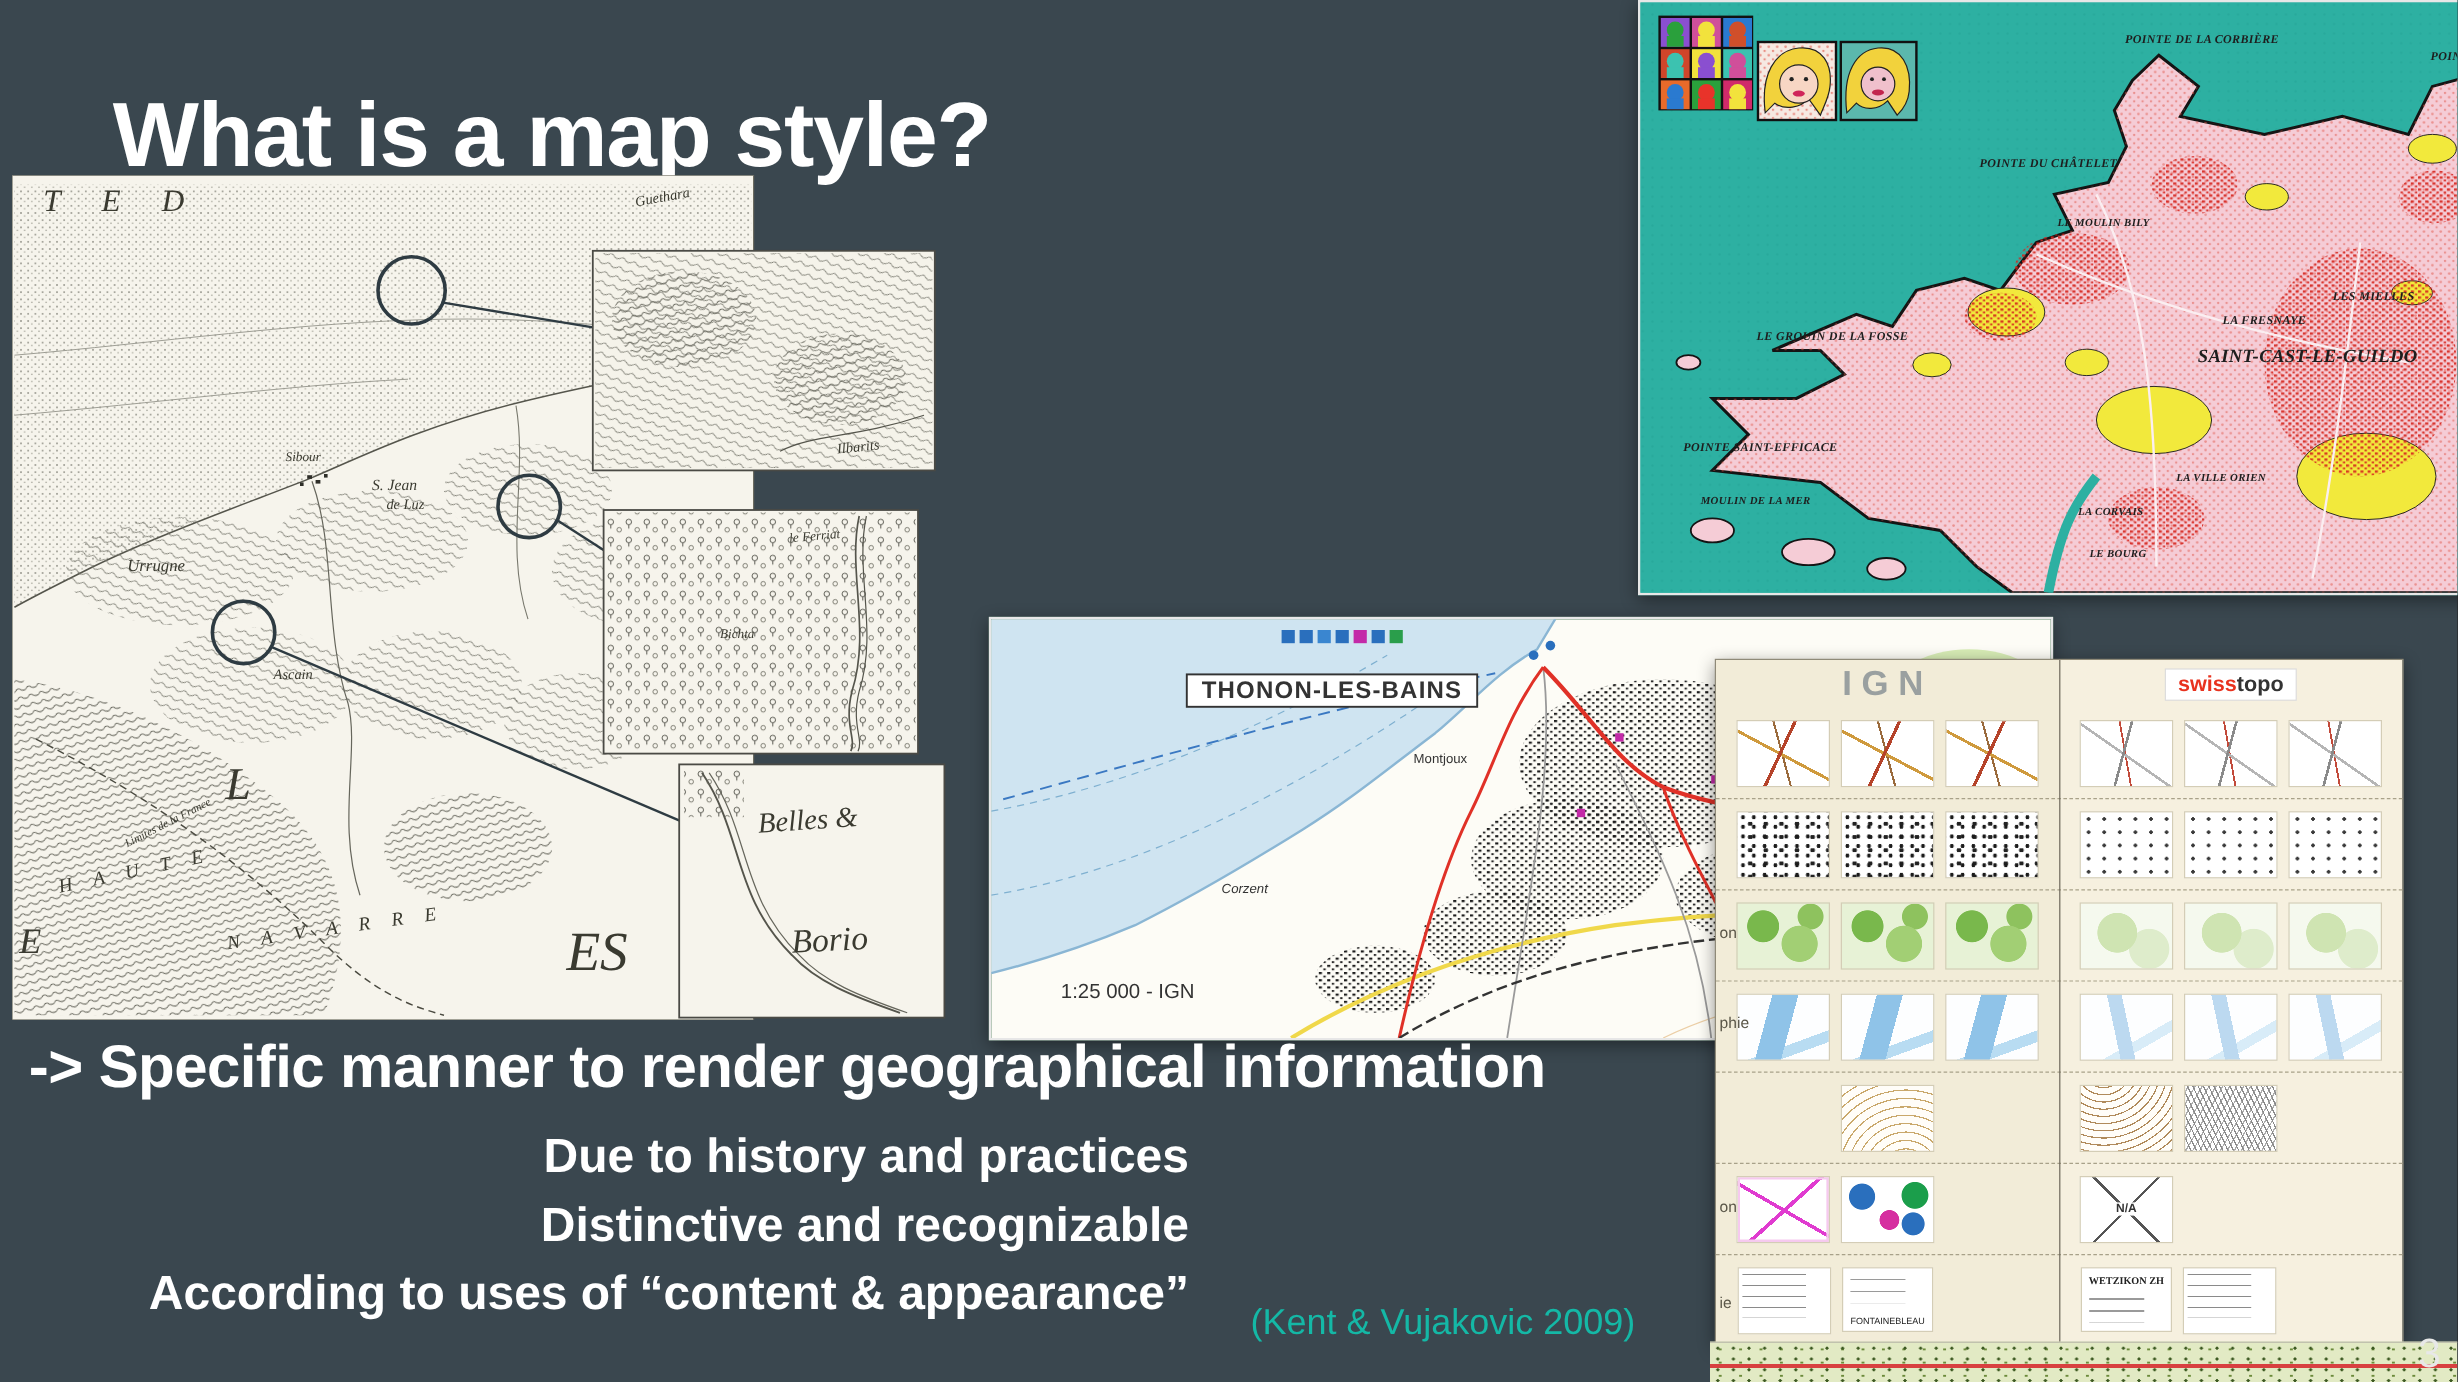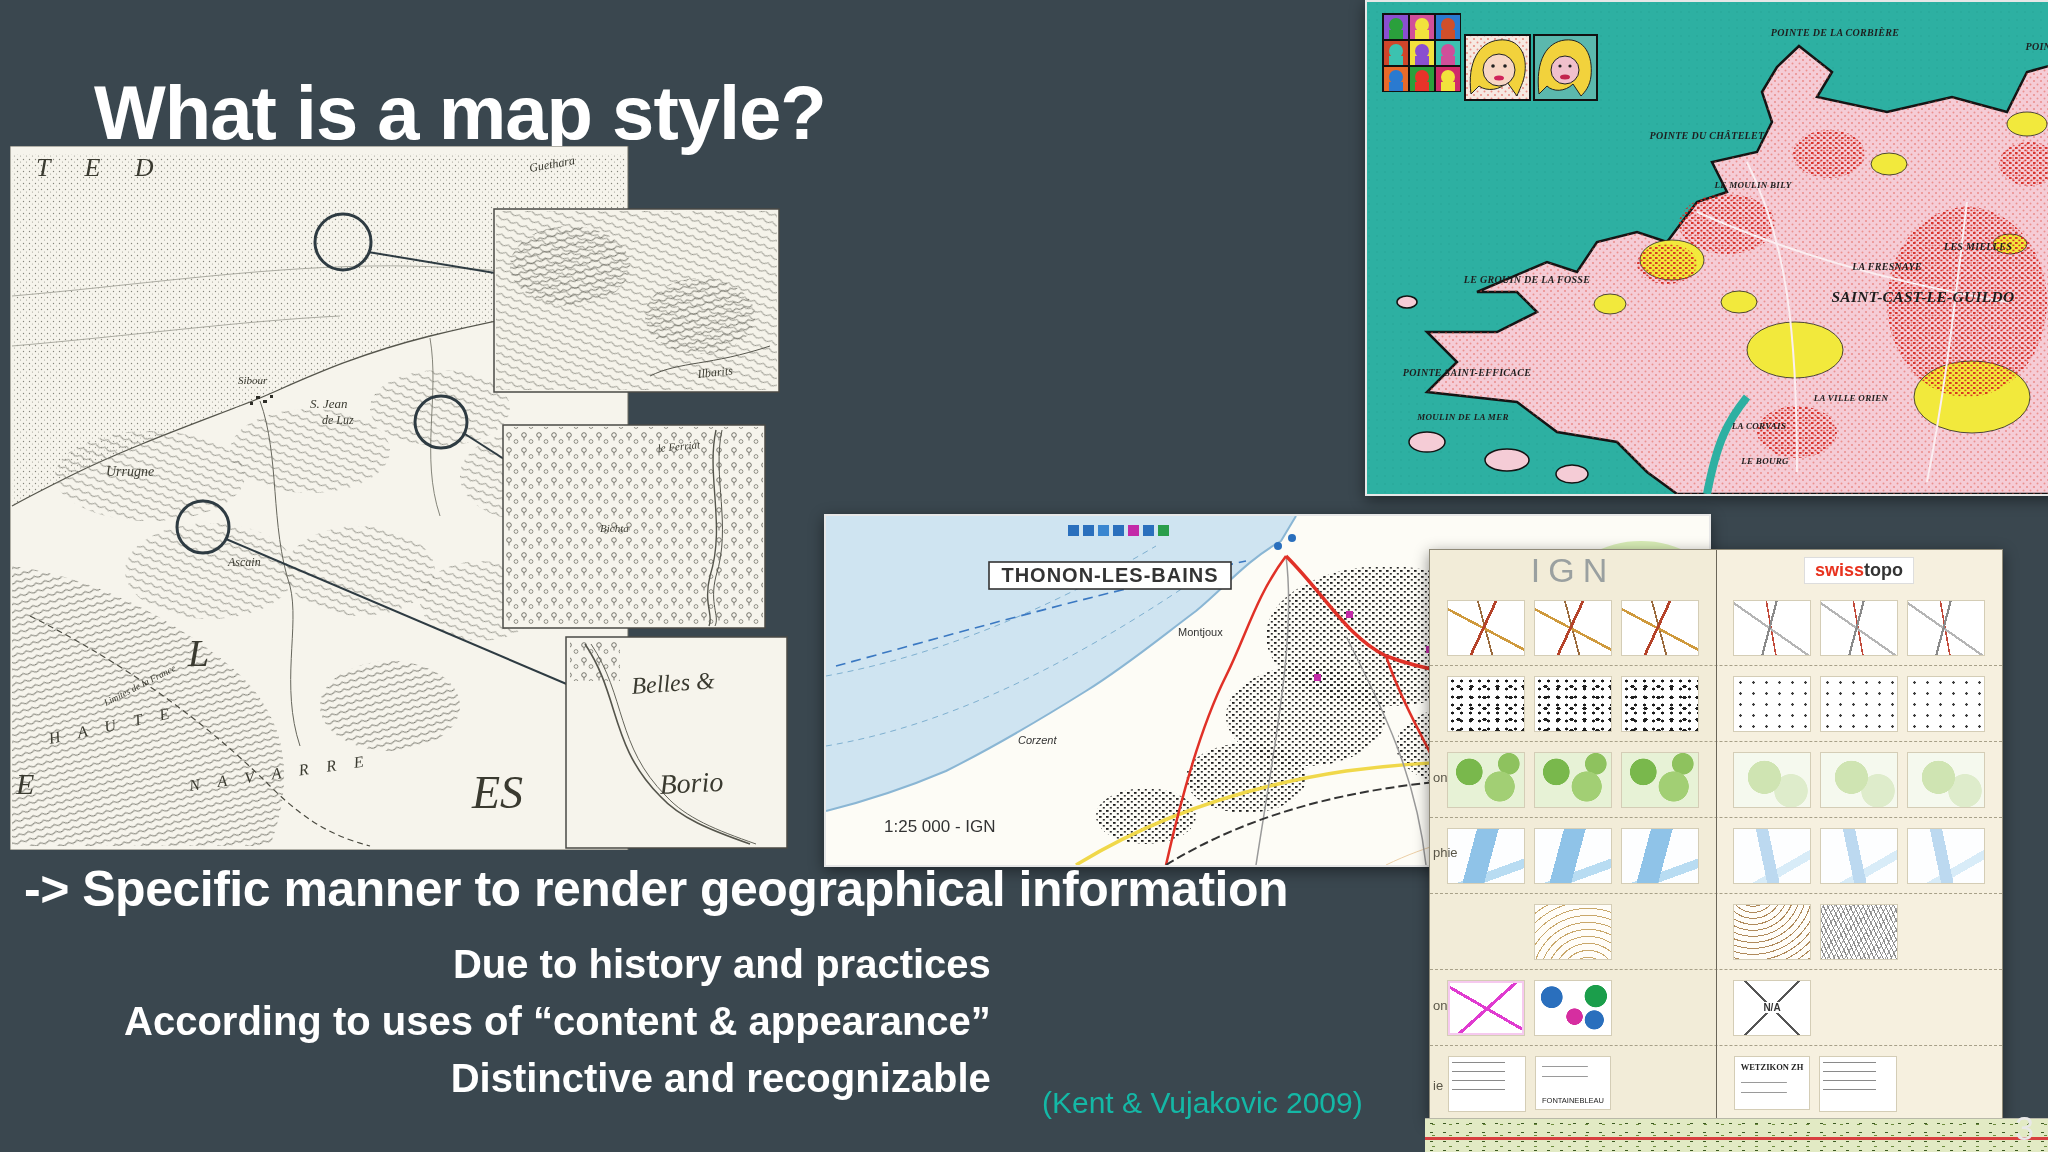--- a/index.html
+++ b/index.html
@@ -22,21 +22,21 @@
             box-shadow:0 4px 14px rgba(0,0,0,.45);background:#14532d;}
   svg{display:block;}
 
   
   .style-table{position:absolute;left:1429px;top:549px;width:572px;height:569px;
     background:linear-gradient(90deg,#f2ecd8 50%,#f6f0df 50%);
     border:1px solid #8f8a78;box-shadow:0 4px 14px rgba(0,0,0,.45);color:#333;}
   .st-divider{position:absolute;left:50%;top:0;bottom:0;width:1px;background:#6b6659;}
   .st-header-row{display:flex;height:40px;align-items:center;}
   .st-header{width:50%;text-align:center;}
-  .ign-logo{font-size:34px;font-weight:400;letter-spacing:8px;color:#9aa0a0;}
+  .ign-logo{font-size:29px;font-weight:700;letter-spacing:8px;color:#9aa0a0;}
   .swisstopo-chip{display:inline-block;background:#fff;padding:2px 10px;font-size:18px;font-weight:700;
                   box-shadow:0 0 0 1px #ddd;}
   .swisstopo-chip .red{color:#e8321e;}
   .st-row{display:flex;height:75px;align-items:center;border-bottom:1px dashed #a8a189;}
   .st-row:last-child{border-bottom:none;}
   .half{width:50%;display:flex;justify-content:center;gap:9px;}
   .row-label{position:absolute;left:3px;font-size:13px;color:#5a5648;}
 
   .sw{width:76px;height:54px;background:#fff;border:1px solid #d4cdb6;flex:0 0 auto;position:relative;}
   .sw.ghost{visibility:hidden;}
@@ -561,19 +561,19 @@
     <span class="row-label" style="top:295px">phie</span>
     <span class="row-label" style="top:448px">on</span>
     <span class="row-label" style="top:528px">ie</span>
   </div>
 
   <div class="map-strip"></div>
 
   <div class="statement">-&gt; Specific manner to render geographical information</div>
   <div class="bullets">
     <div>Due to history and practices</div>
+    <div>Distinctive and recognizable</div>
     <div>According to uses of “content &amp; appearance”</div>
-    <div>Distinctive and recognizable</div>
   </div>
   <div class="citation">(Kent &amp; Vujakovic 2009)</div>
   <div class="page-number">3</div>
 
 </div>
 
 </body></html>

